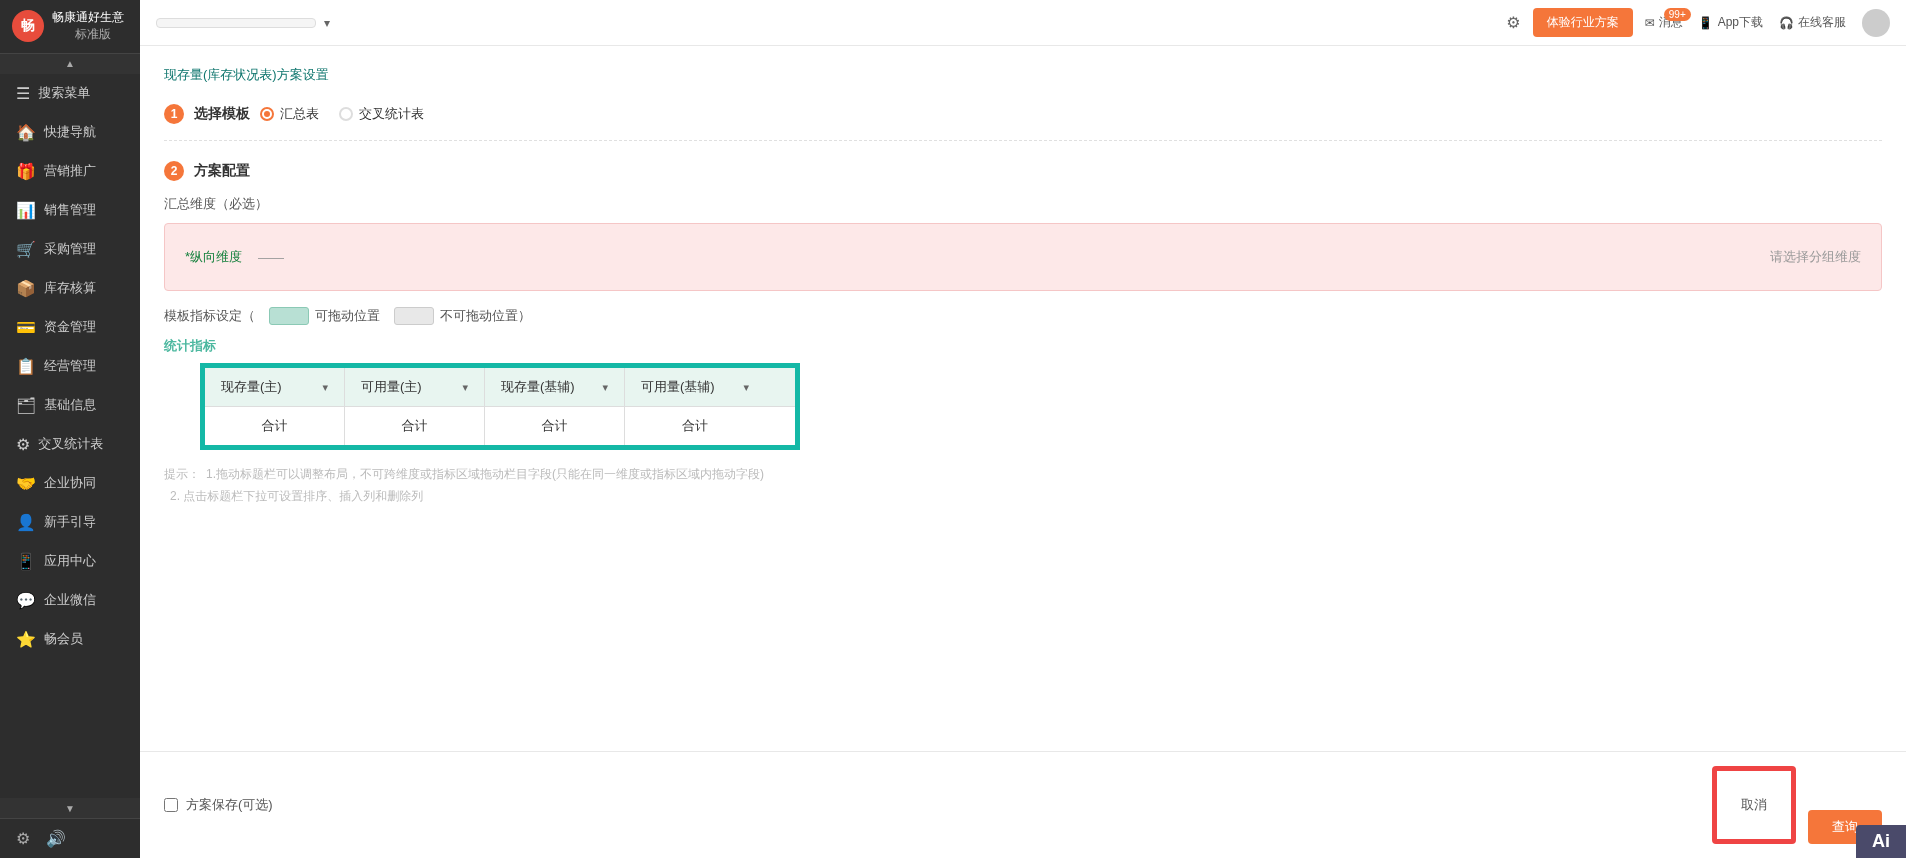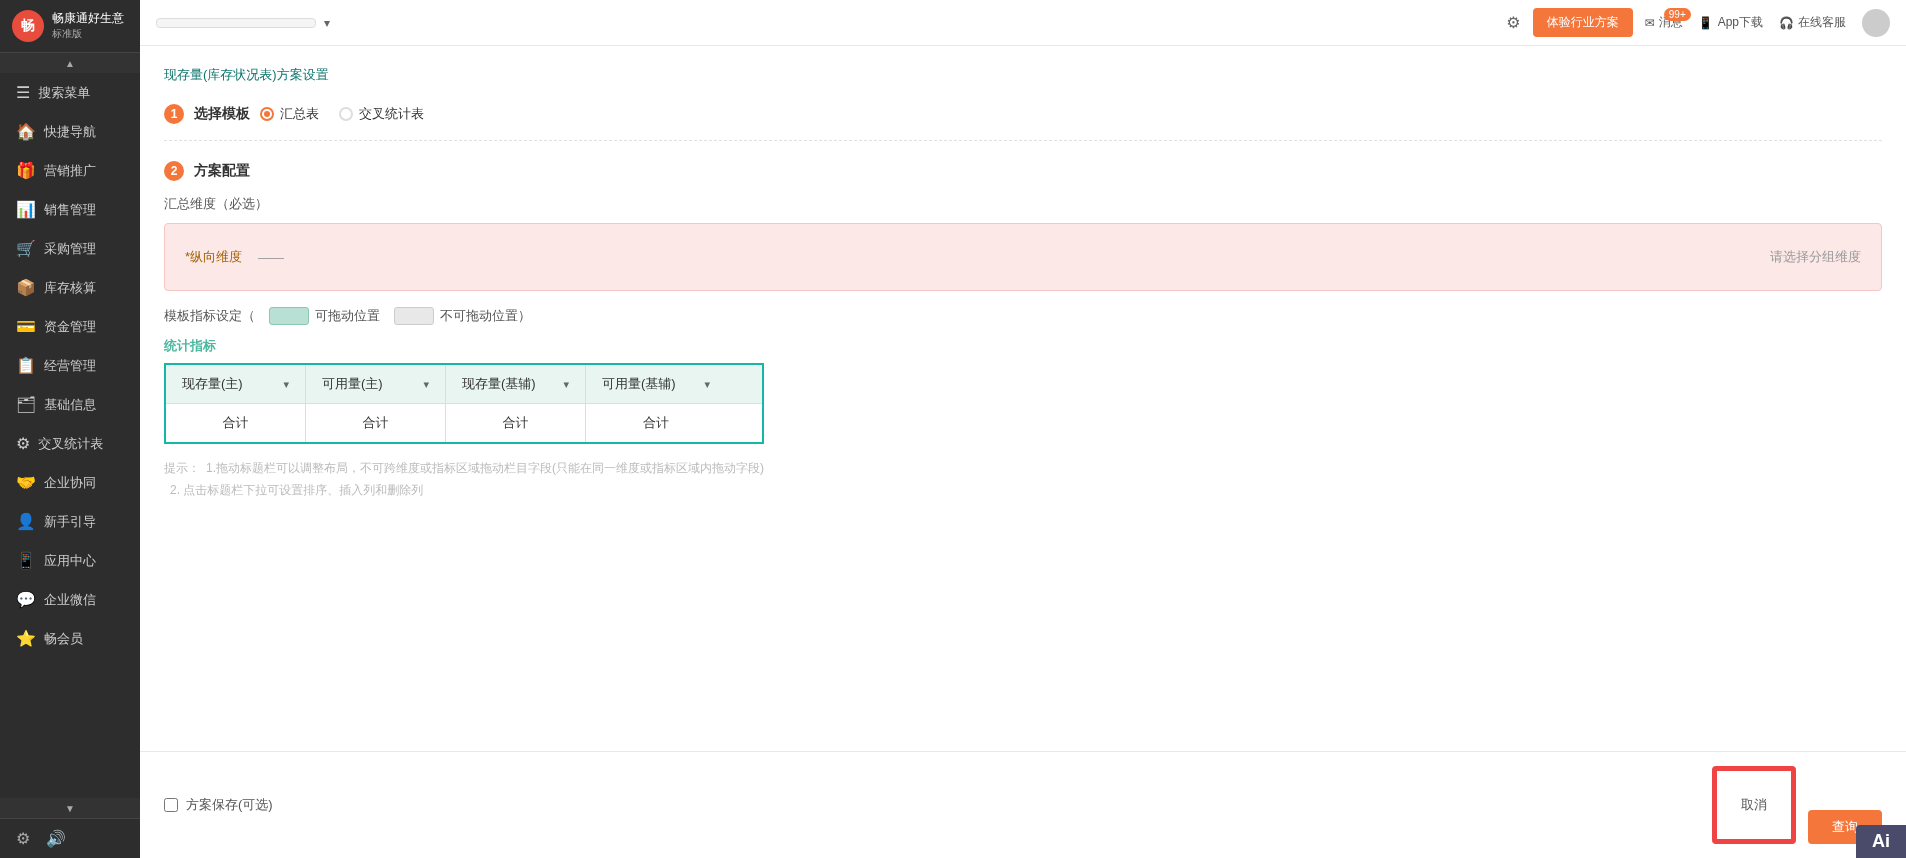--- a/index.html
+++ b/index.html
@@ -24,21 +24,21 @@
     }
     .sidebar-logo {
       width: 32px;
       height: 32px;
       background: #e74c3c;
       border-radius: 50%;
       display: flex; align-items: center; justify-content: center;
       color: white; font-weight: bold; font-size: 14px;
     }
     .sidebar-title { color: #fff; font-size: 12px; line-height: 1.3; }
-    .sidebar-subtitle { color: #aaa; font-size: 10px; }
+    .sidebar-subtitle { color: #aaa; font-size: 12px; margin-left: 23px; }
     .sidebar-scroll-up, .sidebar-scroll-down {
       width: 100%; height: 20px; background: #333; display: flex; align-items: center; justify-content: center; cursor: pointer; color: #aaa; font-size: 10px;
     }
     .sidebar-nav { flex: 1; overflow: hidden; }
     .sidebar-item {
       display: flex; align-items: center; gap: 8px;
       padding: 10px 16px; color: #ccc; cursor: pointer; font-size: 13px;
     }
     .sidebar-item .icon { font-size: 16px; }
     .sidebar-footer {
@@ -105,34 +105,34 @@
     .radio-dot.checked::after { content: ''; width: 6px; height: 6px; border-radius: 50%; background: #f5763a; }
 
     
     .divider { border: none; border-top: 1px dashed #e0e0e0; margin: 16px 0; }
 
     
     .field-label { font-size: 13px; color: #555; margin-bottom: 10px; }
     .dimension-box {
       background: #fde8e8; border: 1px solid #f5c6c6; border-radius: 4px; padding: 24px 20px; margin-bottom: 16px; display: flex; align-items: center; gap: 16px;
     }
-    .dimension-required { color: #a16207; font-size: 13px; }
+    .dimension-required { color: #15803d; font-size: 13px; }
     .dimension-line { color: #999; flex: 1; }
     .dimension-select { color: #999; font-size: 13px; }
 
     
     .template-indicator { display: flex; align-items: center; gap: 14px; font-size: 13px; color: #555; margin-bottom: 12px; }
     .indicator-item { display: flex; align-items: center; gap: 6px; }
     .indicator-box { width: 40px; height: 18px; border-radius: 3px; }
     .indicator-box.movable { background: #b8e0d4; border: 1px solid #8bc9b5; }
     .indicator-box.fixed { background: #e8e8e8; border: 1px solid #ccc; }
 
     
     .stats-header { color: #4db8a0; font-size: 13px; font-weight: bold; margin-bottom: 8px; }
-    .stats-table { border: 2px solid #14b8a6; width: fit-content; min-width: 600px; }
+    .stats-table { border: 5px solid #14b8a6; width: fit-content; min-width: 600px; margin-left: 36px; }
     .stats-table-header { display: flex; background: #e8f5f0; }
     .stats-table-header-cell {
       padding: 10px 16px; font-size: 13px; color: #333; border-right: 1px solid #ddd; display: flex; align-items: center; gap: 6px; min-width: 140px; justify-content: space-between;
     }
     .stats-table-header-cell:last-child { border-right: none; }
     .stats-table-row { display: flex; border-top: 1px solid #ddd; }
     .stats-table-cell {
       padding: 10px 16px; font-size: 13px; color: #333; border-right: 1px solid #ddd; min-width: 140px; text-align: center;
     }
     .stats-table-cell:last-child { border-right: none; }

